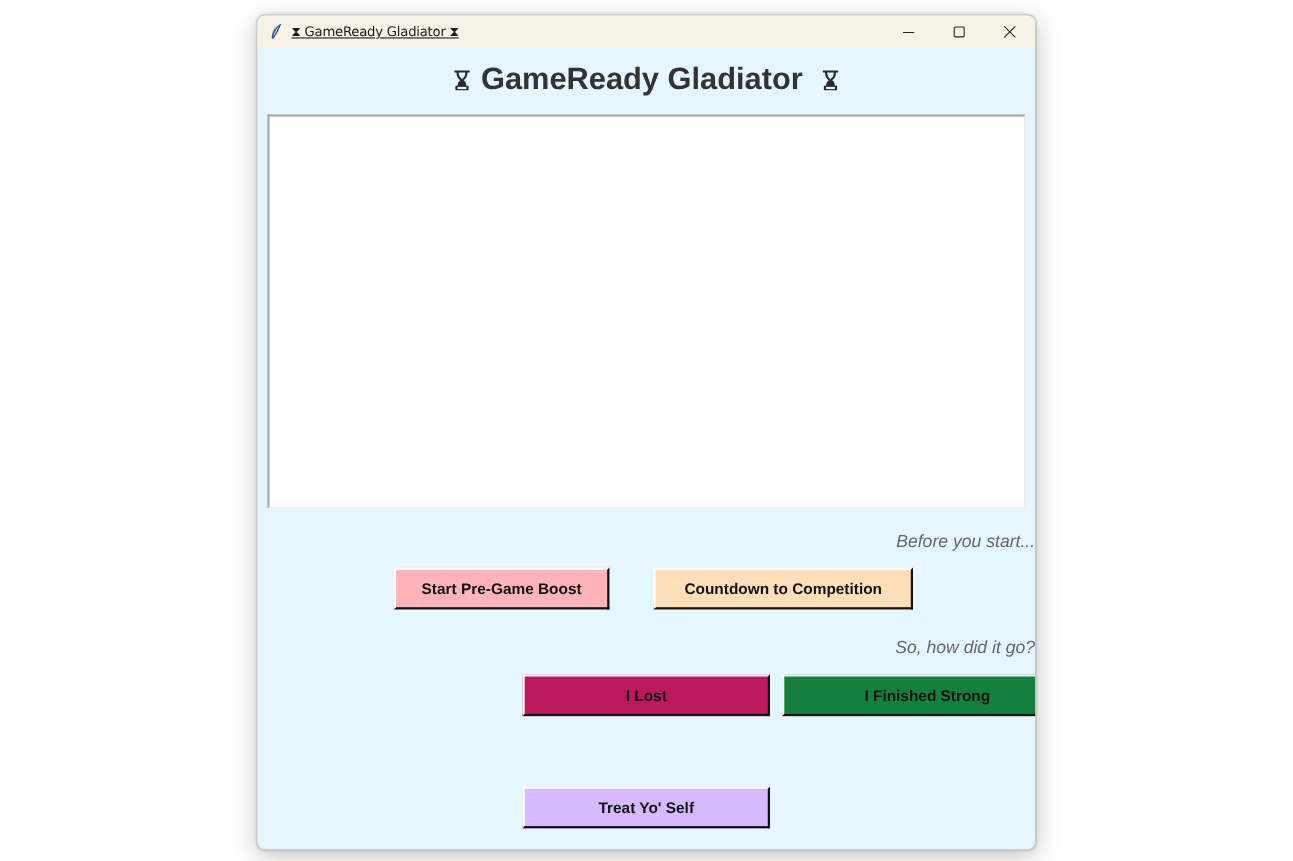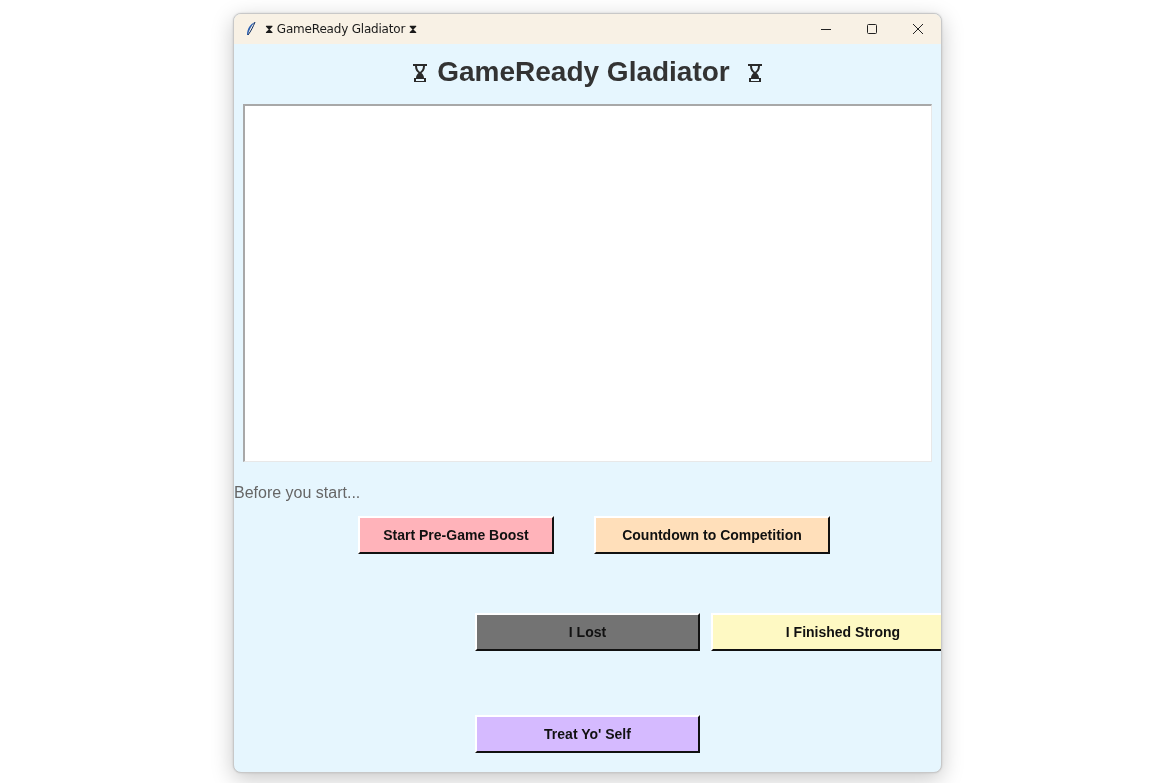--- a/index.html
+++ b/index.html
@@ -37,20 +37,21 @@
       margin-left: 10px;
       display: inline-block;
     }
     .title-text {
       margin-left: 7px;
       font-size: 12px;
       color: #1a1a1a;
       white-space: nowrap;
       font-family: "DejaVu Sans", sans-serif;
       letter-spacing: -0.2px;
+      text-decoration: underline;
     }
     .win-controls {
       position: absolute;
       right: 0; top: 0;
       height: 30px;
       display: flex;
     }
     .win-btn {
       width: 46px;
       height: 30px;
@@ -97,21 +98,22 @@
       resize: none;
       outline: none;
       padding: 0;
       margin: 0;
       font-family: "Liberation Sans", sans-serif;
       font-size: 14px;
     }
     .prompt {
       position: absolute;
       left: 0; width: 100%;
-      text-align: left;
+      text-align: right;
+      font-style: italic;
       font-size: 16px;
       color: #666666;
     }
     .tkbtn {
       position: absolute;
       height: 38px;
       box-sizing: border-box;
       border-top: 2px solid #ffffff;
       border-left: 2px solid #ffffff;
       border-right: 2px solid #111111;
@@ -183,21 +185,22 @@
       </span>
     </div>
 
     <textarea class="textarea" style=""></textarea>
 
     <div class="prompt" style="top:440px">Before you start...</div>
 
     <button class="tkbtn" style="left:124px; top:472px; width:196px; background:#ffb3ba">Start Pre-Game Boost</button>
     <button class="tkbtn" style="left:360px; top:472px; width:236px; background:#ffdfba">Countdown to Competition</button>
 
-
-    <button class="tkbtn" style="left:241px; top:569px; width:225px; background:#737373">I Lost</button>
-    <button class="tkbtn" style="left:477px; top:569px; width:264px; background:#fef9c3">I Finished Strong</button>
+    <div class="prompt" style="top:537px">So, how did it go?</div>
+
+    <button class="tkbtn" style="left:241px; top:569px; width:225px; background:#be185d">I Lost</button>
+    <button class="tkbtn" style="left:477px; top:569px; width:264px; background:#15803d">I Finished Strong</button>
 
 
     <button class="tkbtn" style="left:241px; top:671px; width:225px; background:#d5baff">Treat Yo' Self</button>
 
   </div>
 </div>
 
 </body></html>

